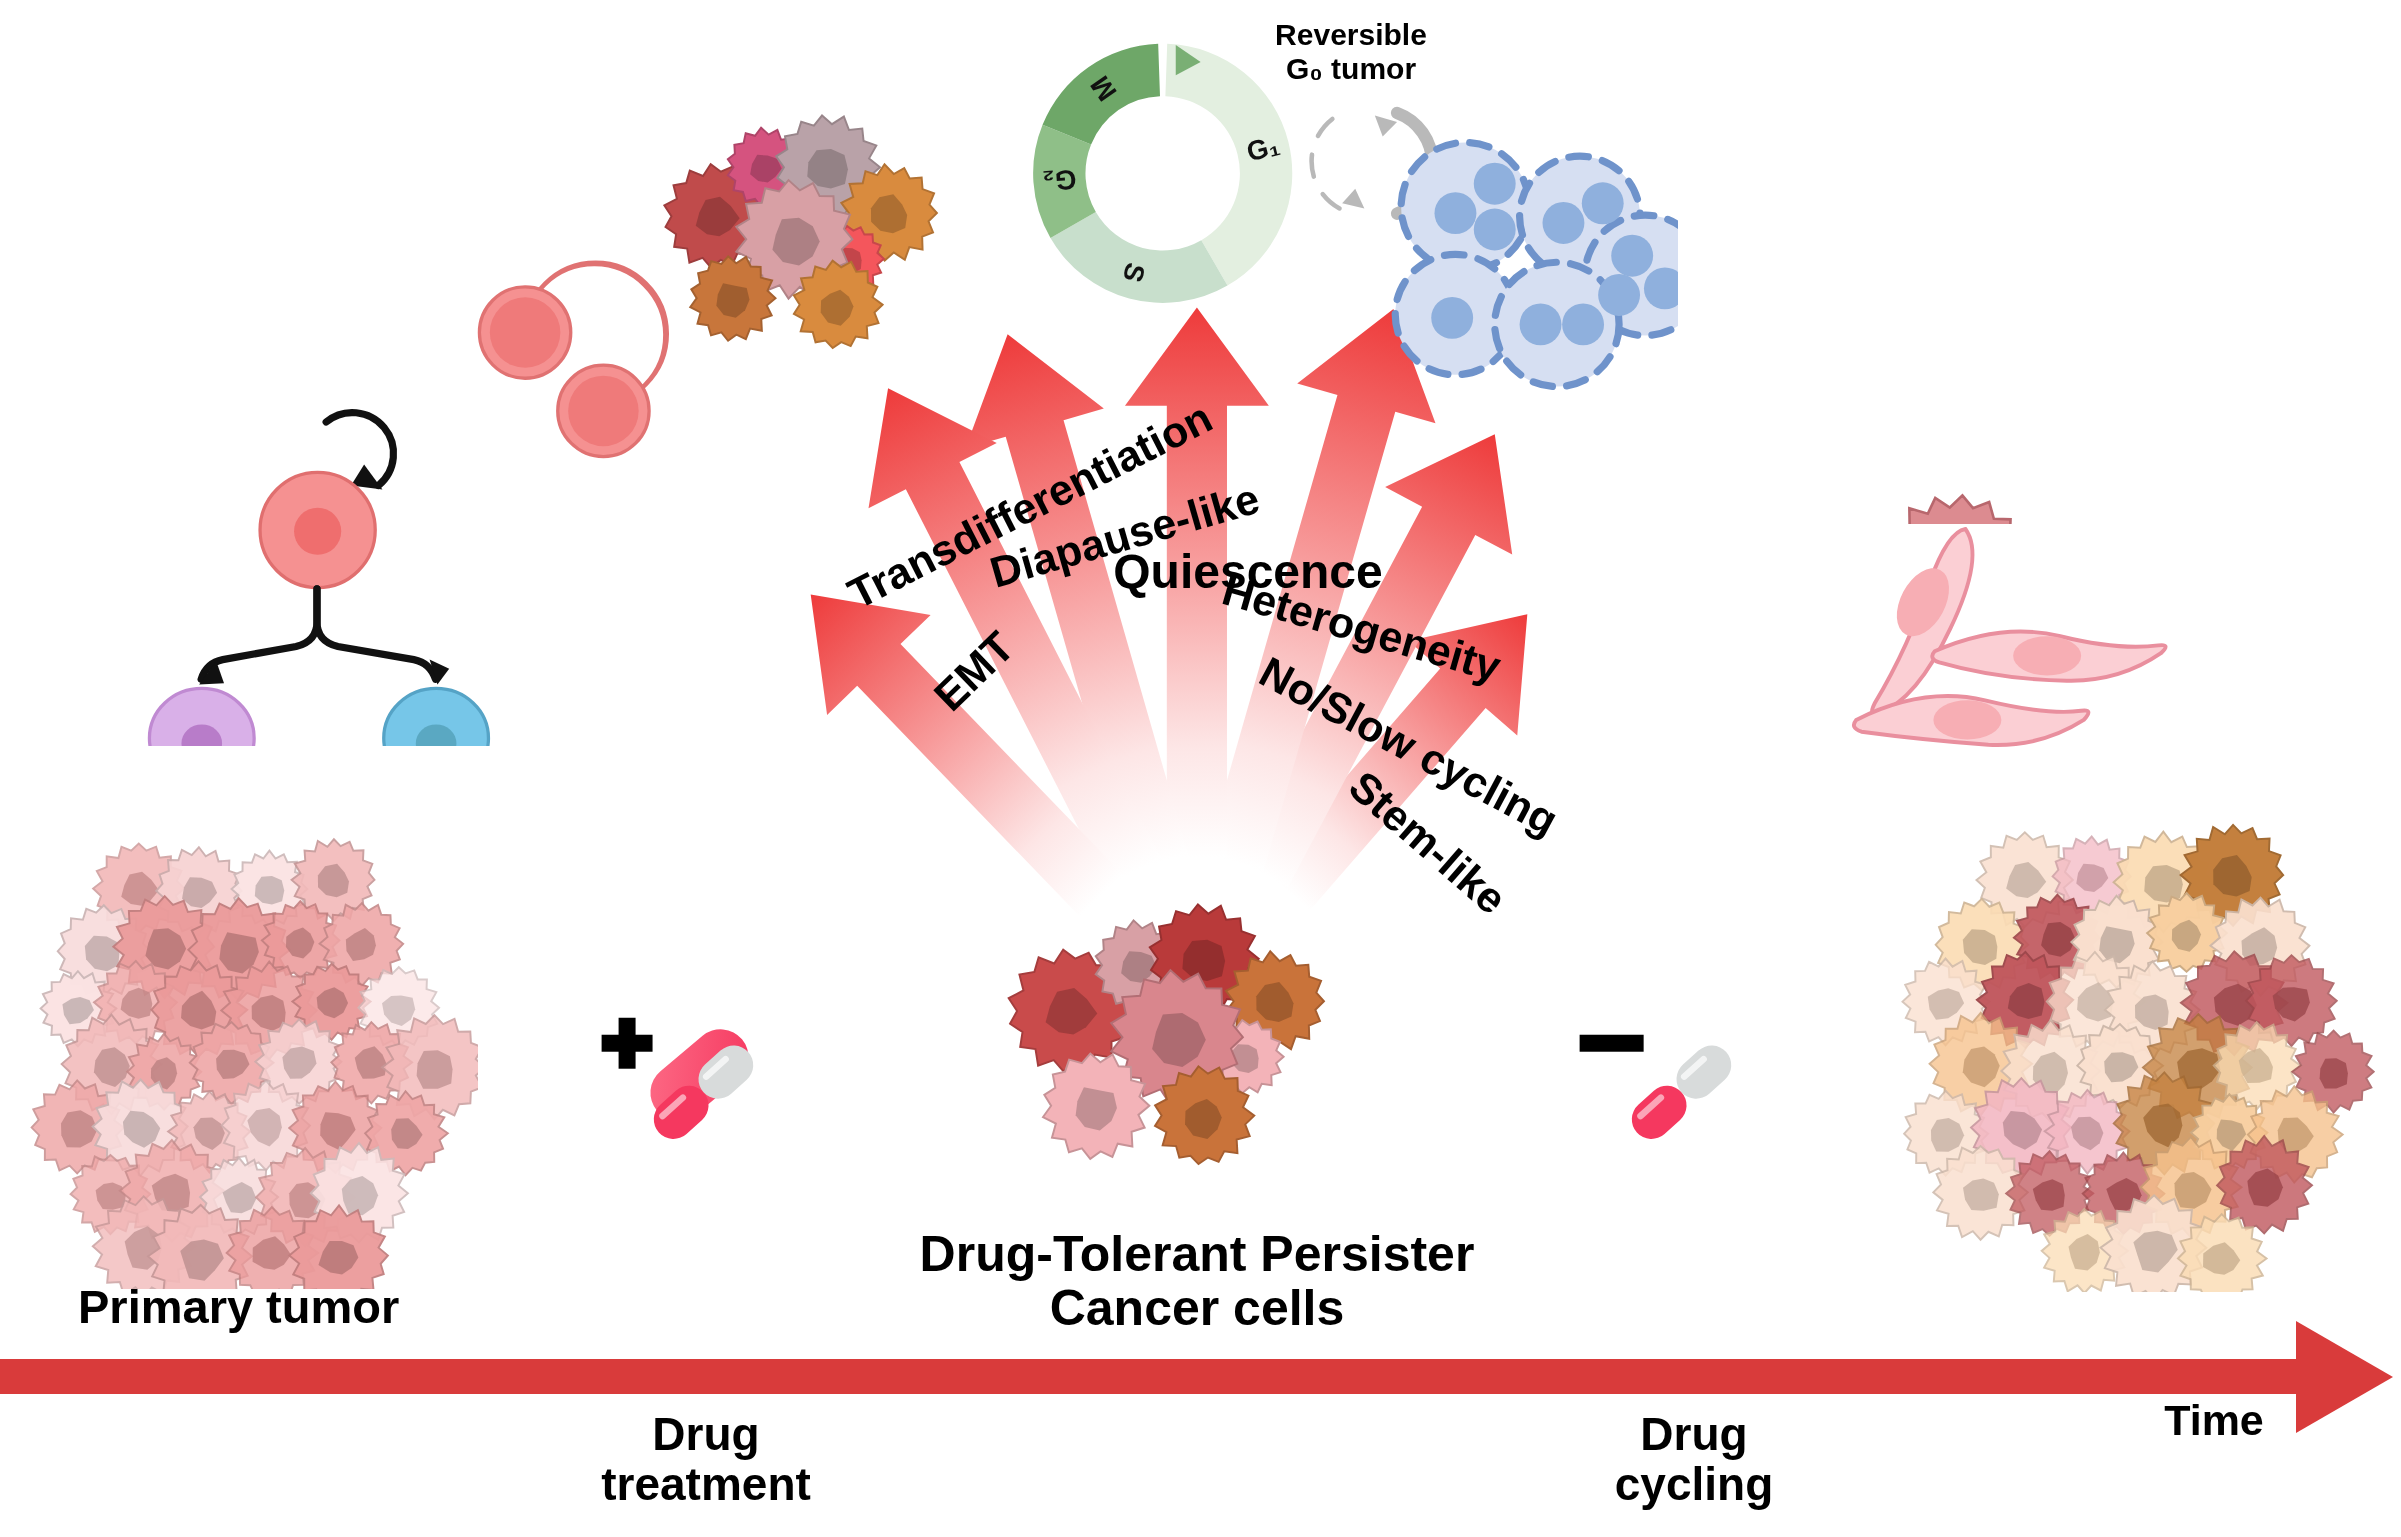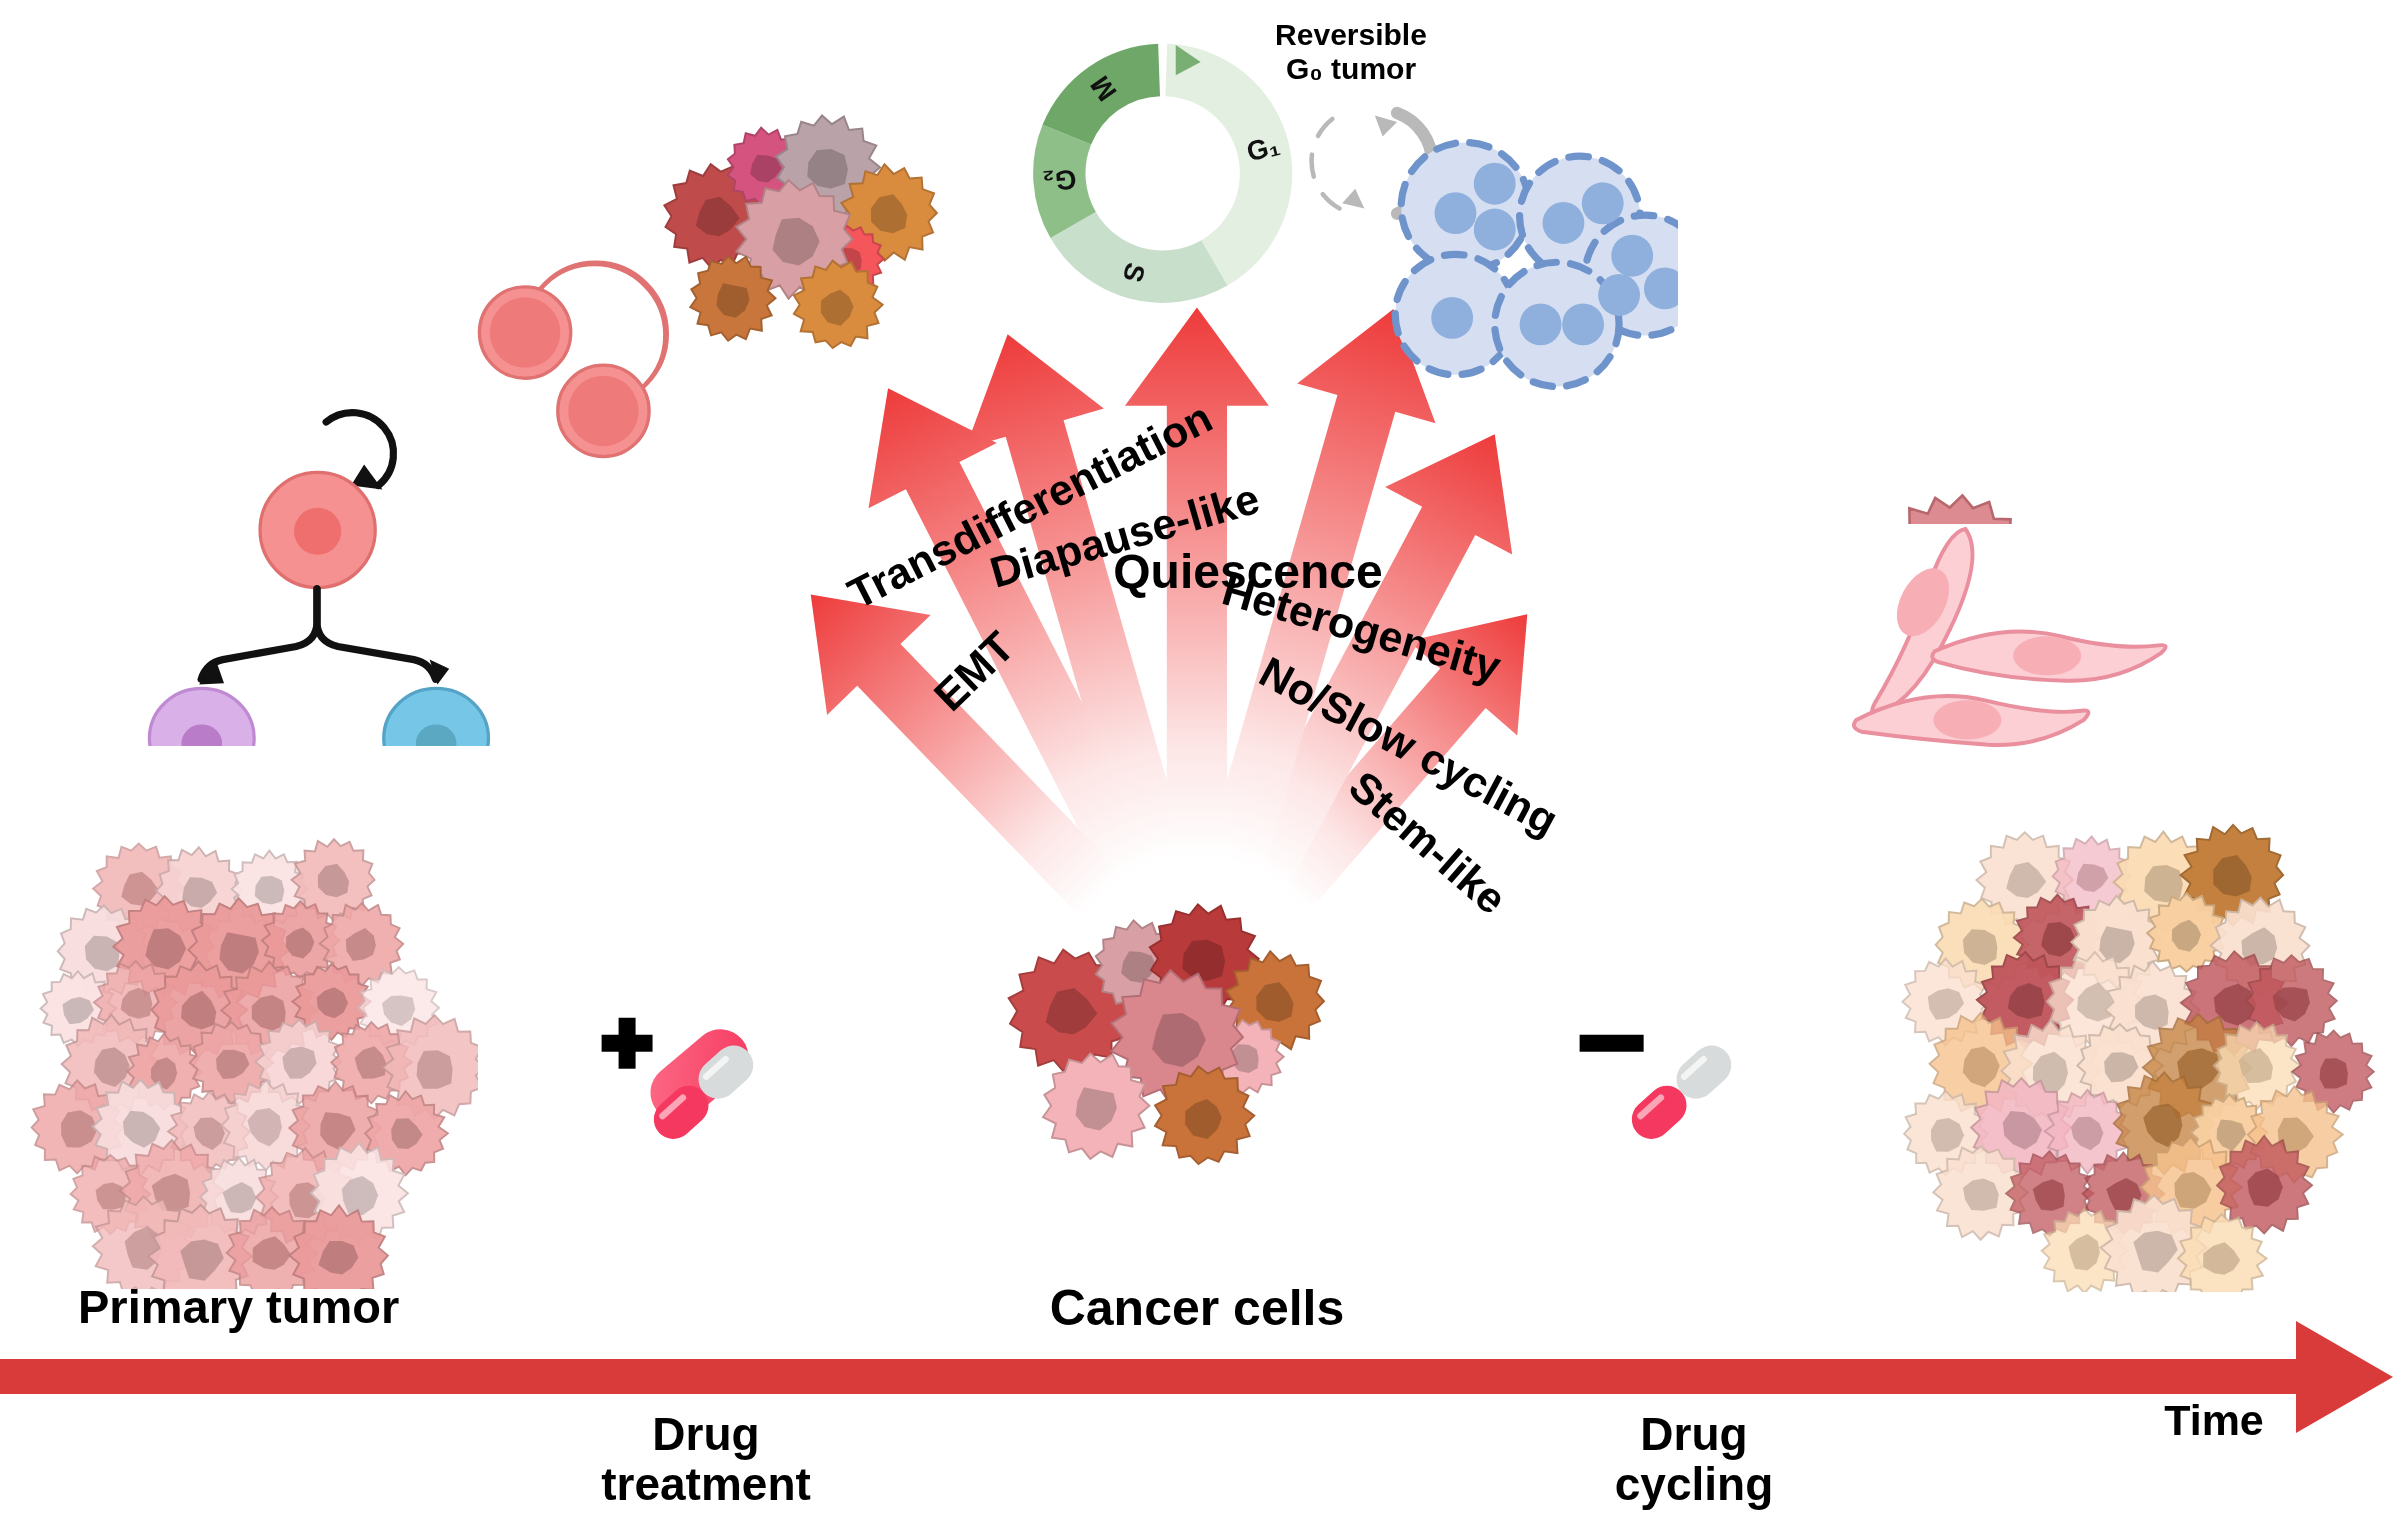--- a/index.html
+++ b/index.html
@@ -430,21 +430,21 @@
       <rect x="-92" y="-30" width="92" height="60" rx="30" fill="#f5385f"></rect>
       <rect x="0" y="-30" width="92" height="60" rx="30" fill="#d8dbdb"></rect>
       <rect x="-76" y="-20" width="52" height="10" rx="5" fill="#ffffff" opacity="0.55"></rect>
       <rect x="14" y="-20" width="50" height="10" rx="5" fill="#ffffff" opacity="0.7"></rect>
     </g>
   </svg>
 
   <div class="lbl" id="primary-tumor-label">Primary tumor</div>
 
   <div class="lbl" id="dtp-label">
-    <br>
+    <span>Drug-Tolerant Persister</span><br>
     <span>Cancer cells</span>
   </div>
 
 
   <div class="lbl" id="drug-treatment-label">
     <span>Drug</span><br>
     <span>treatment</span>
   </div>
 
   <div class="lbl" id="drug-holiday-label">

